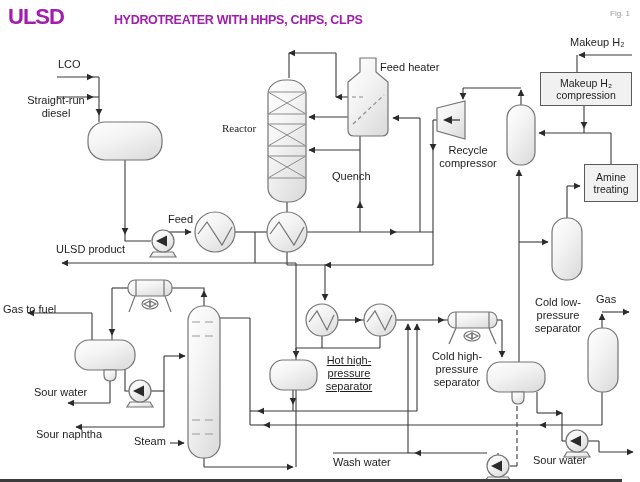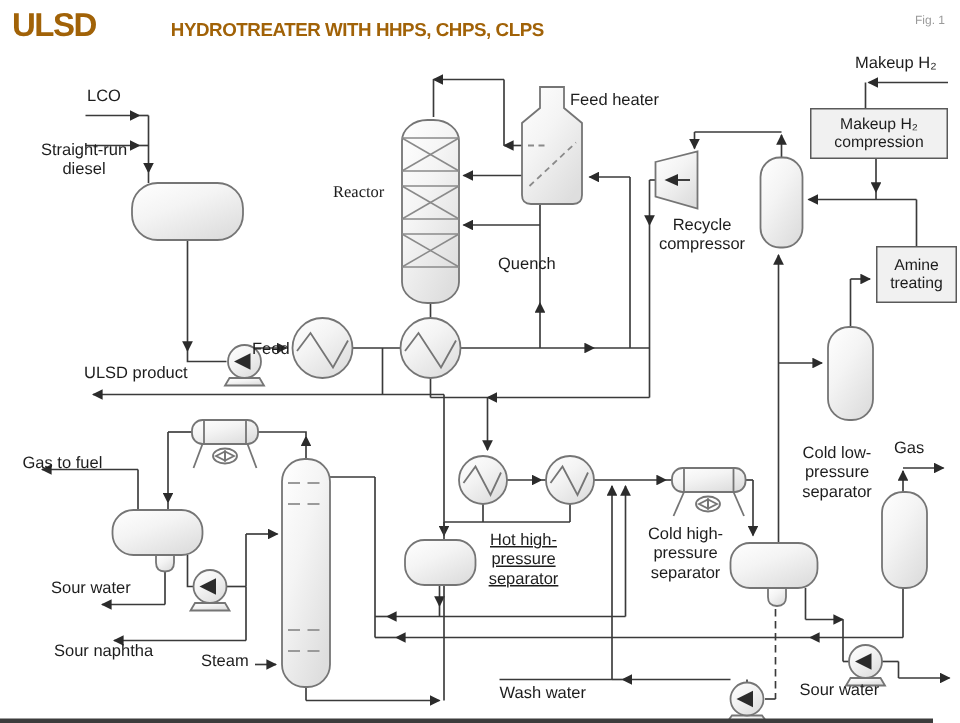--- a/index.html
+++ b/index.html
@@ -1,18 +1,18 @@
 <!DOCTYPE html>
 <html><head>
 <meta charset="utf-8">
 <style>
   html,body{margin:0;padding:0;background:#fff;}
   #stage{position:relative;width:640px;height:482px;background:#fff;overflow:hidden;
          font-family:"Liberation Sans","DejaVu Sans",sans-serif;}
-  #titlebar{position:absolute;left:8px;top:4px;display:flex;align-items:baseline;gap:6px;color:#a16207;}
+  #titlebar{position:absolute;left:8px;top:4px;display:flex;align-items:baseline;gap:6px;color:#a21caf;}
   #title-main{font-size:22px;font-weight:bold;letter-spacing:-1px;}
   #title-rest{font-size:12.5px;font-weight:bold;letter-spacing:-0.3px;padding-left:44px;}
   #fig-ref{position:absolute;left:610px;top:9px;font-size:8px;color:#9a9a9a;}
   .lbl{position:absolute;font-size:11px;color:#1d1d1d;white-space:pre-line;line-height:1.18;}
   .ctr{text-align:center;}
   .box{position:absolute;border:1px solid #5a5a5a;background:#f1f1f1;color:#1d1d1d;
        font-size:10.5px;line-height:1.15;display:flex;align-items:center;justify-content:center;
        text-align:center;white-space:pre-line;box-sizing:border-box;}
   #svg-layer{position:absolute;left:0;top:0;}
   #bottom-edge{position:absolute;left:0;top:479px;width:622px;height:2.5px;background:#3c3c3c;}
@@ -305,29 +305,29 @@
   </svg>
 
   <div class="box" style="left:540px;top:72px;width:92px;height:34px;">Makeup H₂
 compression</div>
   <div class="box" style="left:584px;top:164px;width:54px;height:38px;">Amine
 treating</div>
 
   <div class="lbl" style="left:58px;top:58px;">LCO</div>
   <div class="lbl ctr" style="left:14px;top:94px;width:84px;">Straight-run
 diesel</div>
-  <div class="lbl" style="left:168px;top:213px;margin-top:14px;">Feed</div>
+  <div class="lbl" style="left:168px;top:213px;">Feed</div>
   <div class="lbl" style="left:56px;top:243px;">ULSD product</div>
   <div class="lbl" style="left:222px;top:122px;font-family:Liberation Serif, serif;">Reactor</div>
   <div class="lbl" style="left:332px;top:170px;">Quench</div>
   <div class="lbl" style="left:380px;top:61px;">Feed heater</div>
   <div class="lbl" style="left:570px;top:36px;">Makeup H₂</div>
   <div class="lbl ctr" style="left:420px;top:144px;width:96px;">Recycle
 compressor</div>
-  <div class="lbl" style="left:3px;top:303px;margin-left:12px;">Gas to fuel</div>
+  <div class="lbl" style="left:3px;top:303px;">Gas to fuel</div>
   <div class="lbl" style="left:34px;top:386px;">Sour water</div>
   <div class="lbl" style="left:36px;top:428px;">Sour naphtha</div>
   <div class="lbl" style="left:134px;top:435px;">Steam</div>
   <div class="lbl ctr" style="left:316px;top:354px;width:66px;text-decoration:underline;">Hot high-
 pressure
 separator</div>
   <div class="lbl ctr" style="left:420px;top:350px;width:74px;">Cold high-
 pressure
 separator</div>
   <div class="lbl ctr" style="left:522px;top:296px;width:72px;">Cold low-

